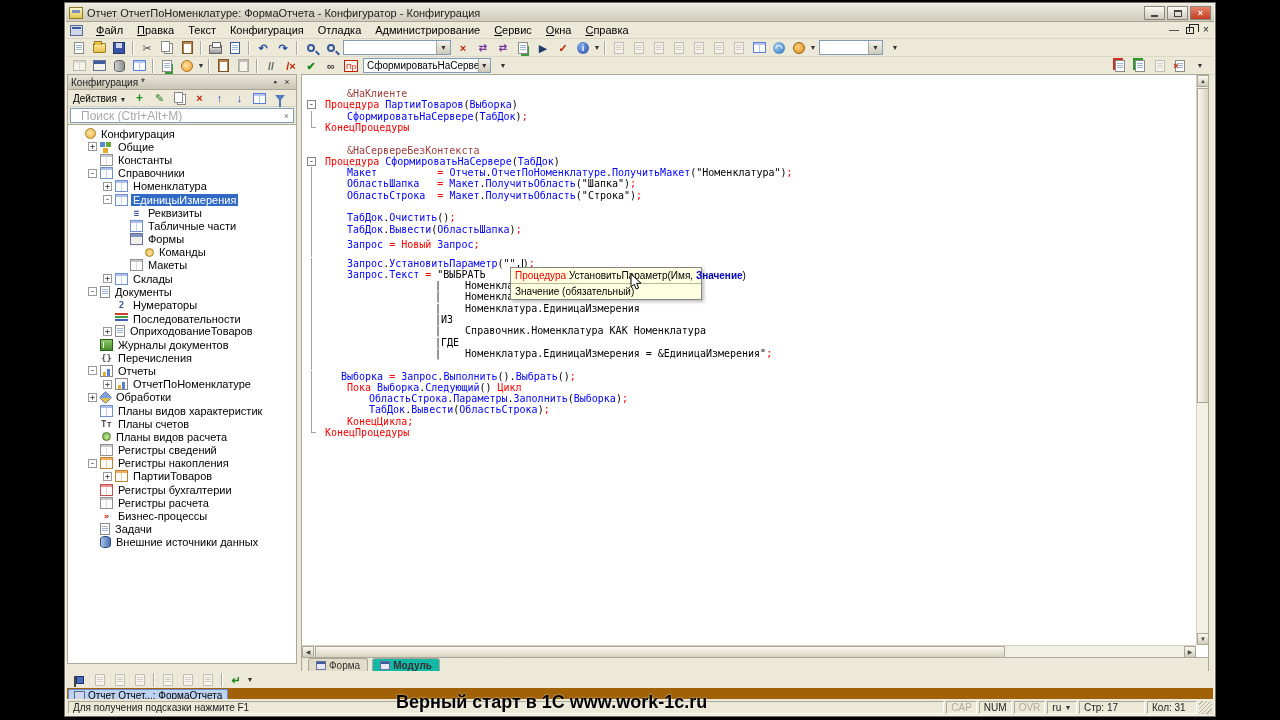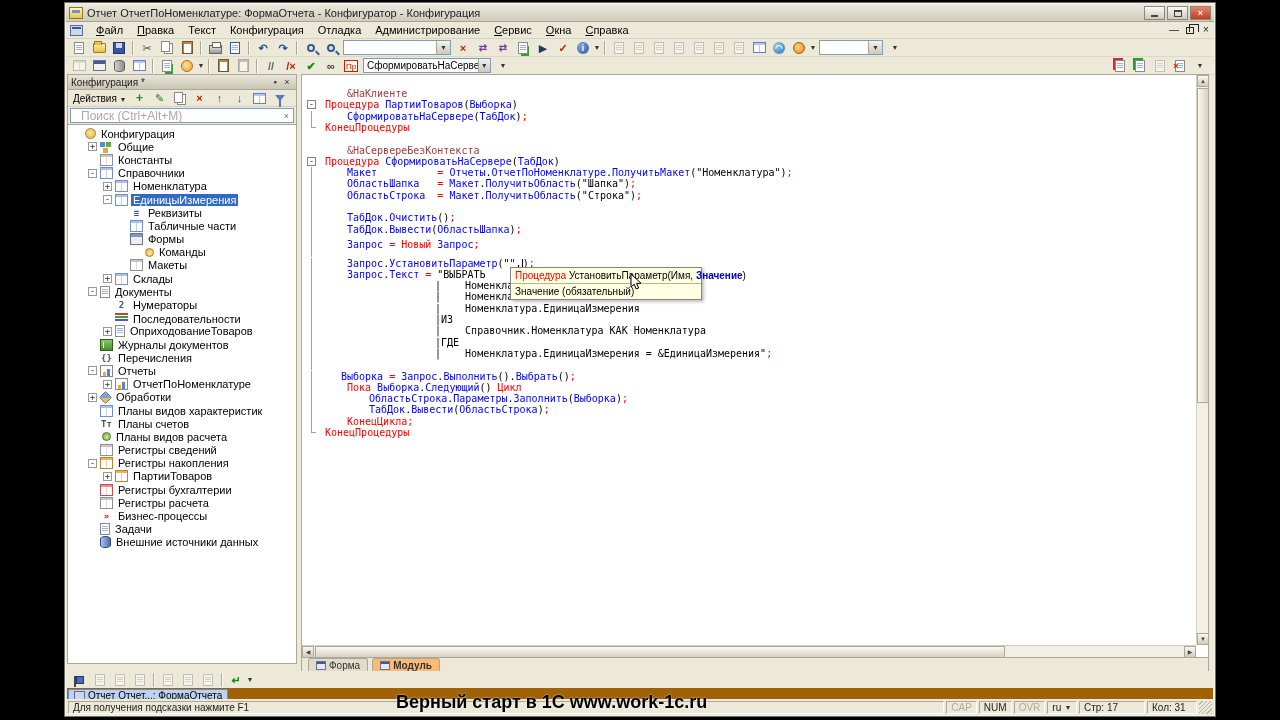--- a/index.html
+++ b/index.html
@@ -120,21 +120,21 @@
   .fold-v { position:absolute; left:6px; top:0; width:1px; height:11.3px; background:#a0a0a0; }
   .fold-end { position:absolute; left:6px; top:0; width:5px; height:6px; border-left:1px solid #a0a0a0; border-bottom:1px solid #a0a0a0; }
 
   .vscroll { position:absolute; right:0; top:0; width:12px; bottom:27px; background:#f2f0e4; border-left:1px solid #d4d0c0; }
   .sarrow { position:absolute; left:0; width:12px; height:12px; background:linear-gradient(#faf8f0,#d0ccbc); border:1px solid #aca899; font-size:6px; text-align:center; line-height:11px; color:#444; }
   .vthumb { position:absolute; left:0; top:13px; width:12px; height:315px; background:linear-gradient(90deg,#faf8f0,#d6d2c2); border:1px solid #aca899; }
   .hscroll { position:absolute; left:0; right:12px; bottom:15px; height:12px; background:#f2f0e4; border-top:1px solid #d4d0c0; }
   .hthumb { position:absolute; left:13px; top:0; width:690px; height:12px; background:linear-gradient(#faf8f0,#d6d2c2); border:1px solid #aca899; }
   .tabsrow { position:absolute; left:0; right:0; bottom:0; height:15px; background:#ece9d8; display:flex; align-items:flex-end; padding-left:6px; gap:4px; border-top:1px solid #aca899; }
   .btab { height:14px; display:flex; align-items:center; gap:3px; font-size:10px; padding:0 7px; border:1px solid #aca899; border-bottom:none; border-radius:3px 3px 0 0; background:#e0dcc8; color:#333; }
-  .btab.active { background:#fdba74; font-weight:bold; }
+  .btab.active { background:#14b8a6; font-weight:bold; }
   .btab .bico { width:10px; height:9px; background:#e8e8f4; border:1px solid #67739a; position:relative; }
   .btab .bico::after { content:""; position:absolute; left:0; top:0; right:0; height:2px; background:#3e5c9c; }
 
   
   .tooltip { position:absolute; width:192px; background:#ffffe1; border:1px solid #848484; box-shadow:2px 2px 3px rgba(0,0,0,.25); font-size:10px; z-index:5; }
   .tt1 { padding:2px 4px; border-bottom:1px solid #b8b890; white-space:nowrap; }
   .tt2 { padding:2px 4px; white-space:nowrap; color:#000; }
   .tk-b { color:#0000c0; font-weight:bold; }
 
   

